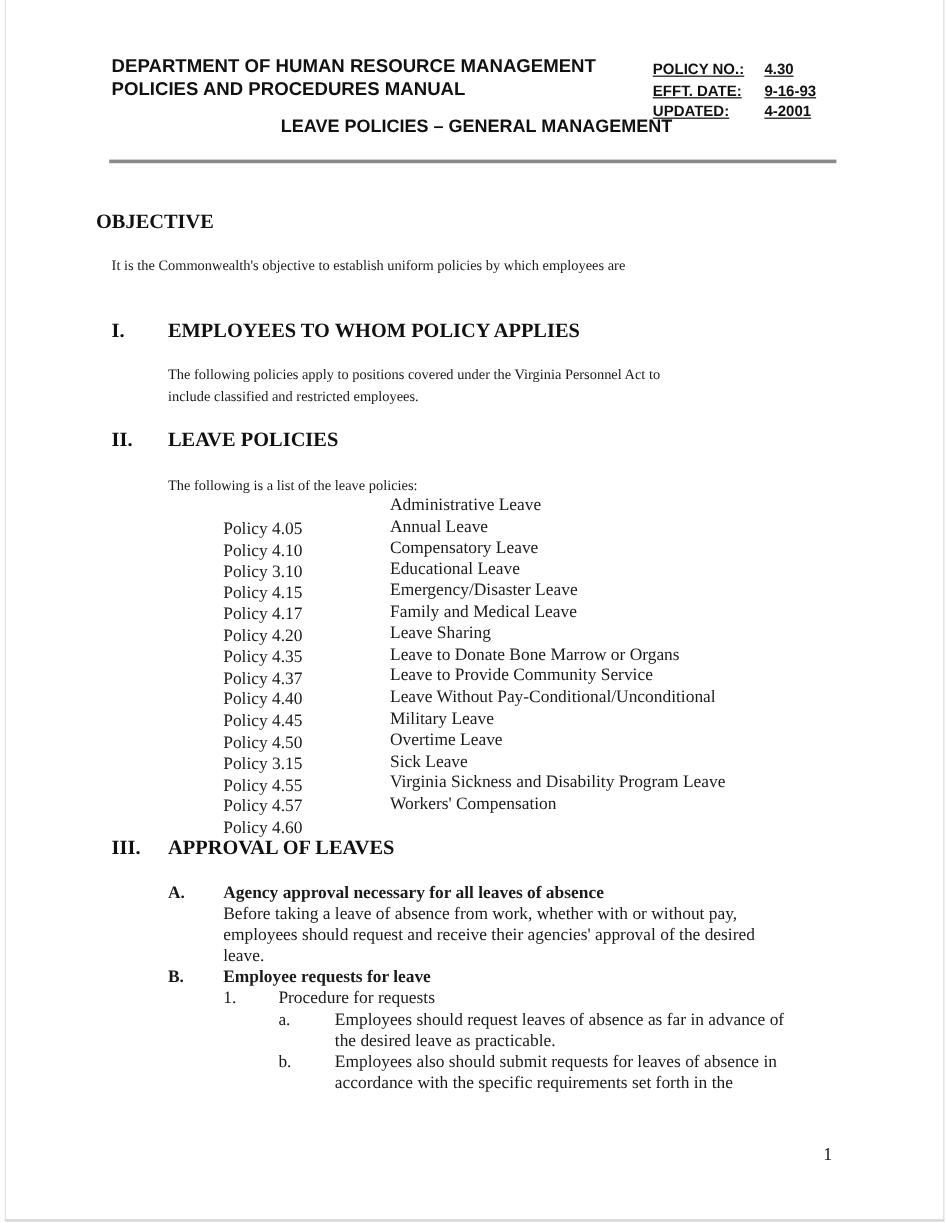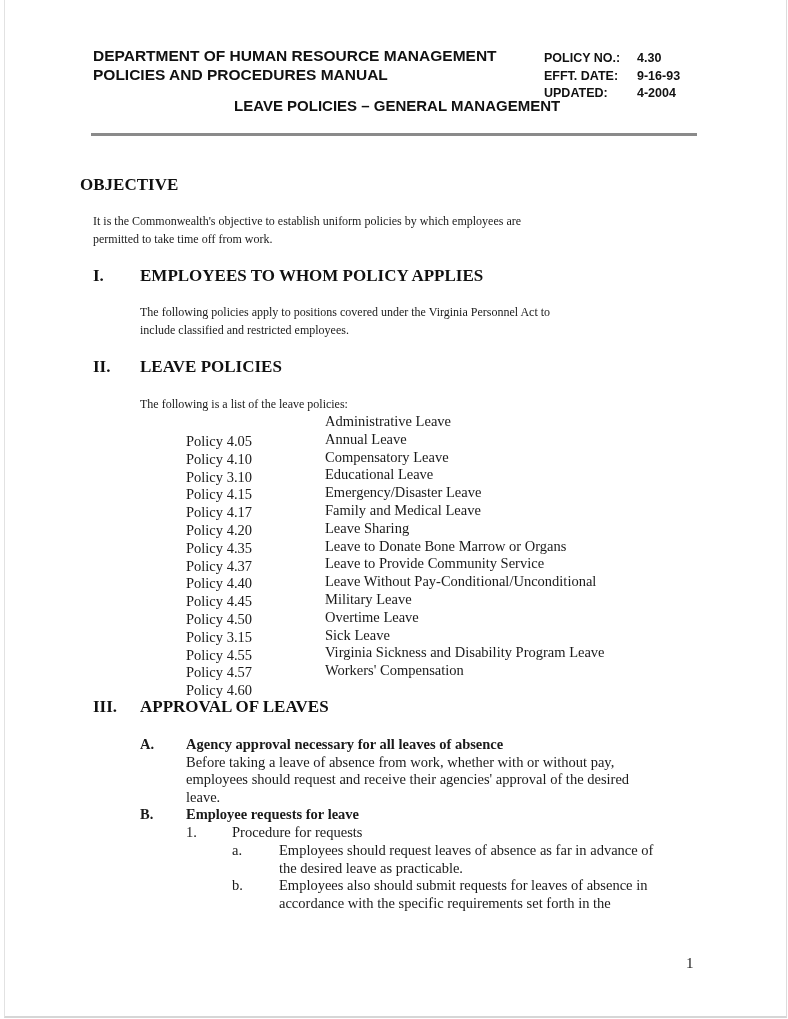--- a/index.html
+++ b/index.html
@@ -8,21 +8,21 @@
       position:absolute; left:4px; top:0; width:781px; height:1016px;
       border-left:1px solid #e2e2e2; border-right:1px solid #dcdcdc; border-bottom:2px solid #d6d6d6;
       background:#fff;
     }
     .sans { font-family:"Liberation Sans", sans-serif; font-weight:bold; color:#111; }
     .serif { font-family:"Liberation Serif", serif; color:#1a1a1a; }
     .abs { position:absolute; white-space:nowrap; }
 
     .hdr-left { left:93px; top:46px; font-size:15.5px; line-height:19px; }
     .hdr-right { left:544px; top:50px; font-size:12.5px; line-height:17.5px; }
-    .hdr-right .row { display:flex; }
+    .hdr-right .row { display:flex;text-decoration:underline; }
     .hdr-right .k { width:93px; }
     .hdr-title { left:234px; top:97px; font-size:15px; }
     .rule { position:absolute; left:91px; top:133px; width:606px; height:3px; background:#8a8a8a; }
 
     .h { font-family:"Liberation Serif", serif; font-weight:bold; font-size:17px; color:#111; }
     .h .num { position:absolute; left:0; }
     .h .txt { position:absolute; left:47px; }
     .p { font-family:"Liberation Serif", serif; font-size:12px; line-height:18px; color:#1a1a1a; }
 
     .policy-list { position:absolute; left:186px; top:413px; }
@@ -47,30 +47,29 @@
   <div class="row">
     <span class="k">POLICY NO.:</span>
     <span>4.30</span>
   </div>
   <div class="row">
     <span class="k">EFFT. DATE:</span>
     <span>9-16-93</span>
   </div>
   <div class="row">
     <span class="k">UPDATED:</span>
-    <span>4-2004</span>
+    <span>4-2001</span>
   </div>
 </div>
 <div class="abs sans hdr-title">LEAVE POLICIES – GENERAL MANAGEMENT</div>
 <div class="rule"></div>
 
 <div class="abs h" style="left:80px; top:175px;">OBJECTIVE</div>
 <div class="abs p" style="left:93px; top:212px;">
   <div>It is the Commonwealth's objective to establish uniform policies by which employees are</div>
-  <div>permitted to take time off from work.</div>
 </div>
 
 <div class="abs h" style="left:93px; top:266px; width:500px; height:22px;">
   <span class="num">I.</span>
   <span class="txt">EMPLOYEES TO WHOM POLICY APPLIES</span>
 </div>
 <div class="abs p" style="left:140px; top:303px;">
   <div>The following policies apply to positions covered under the Virginia Personnel Act to</div>
   <div>include classified and restricted employees.</div>
 </div>

